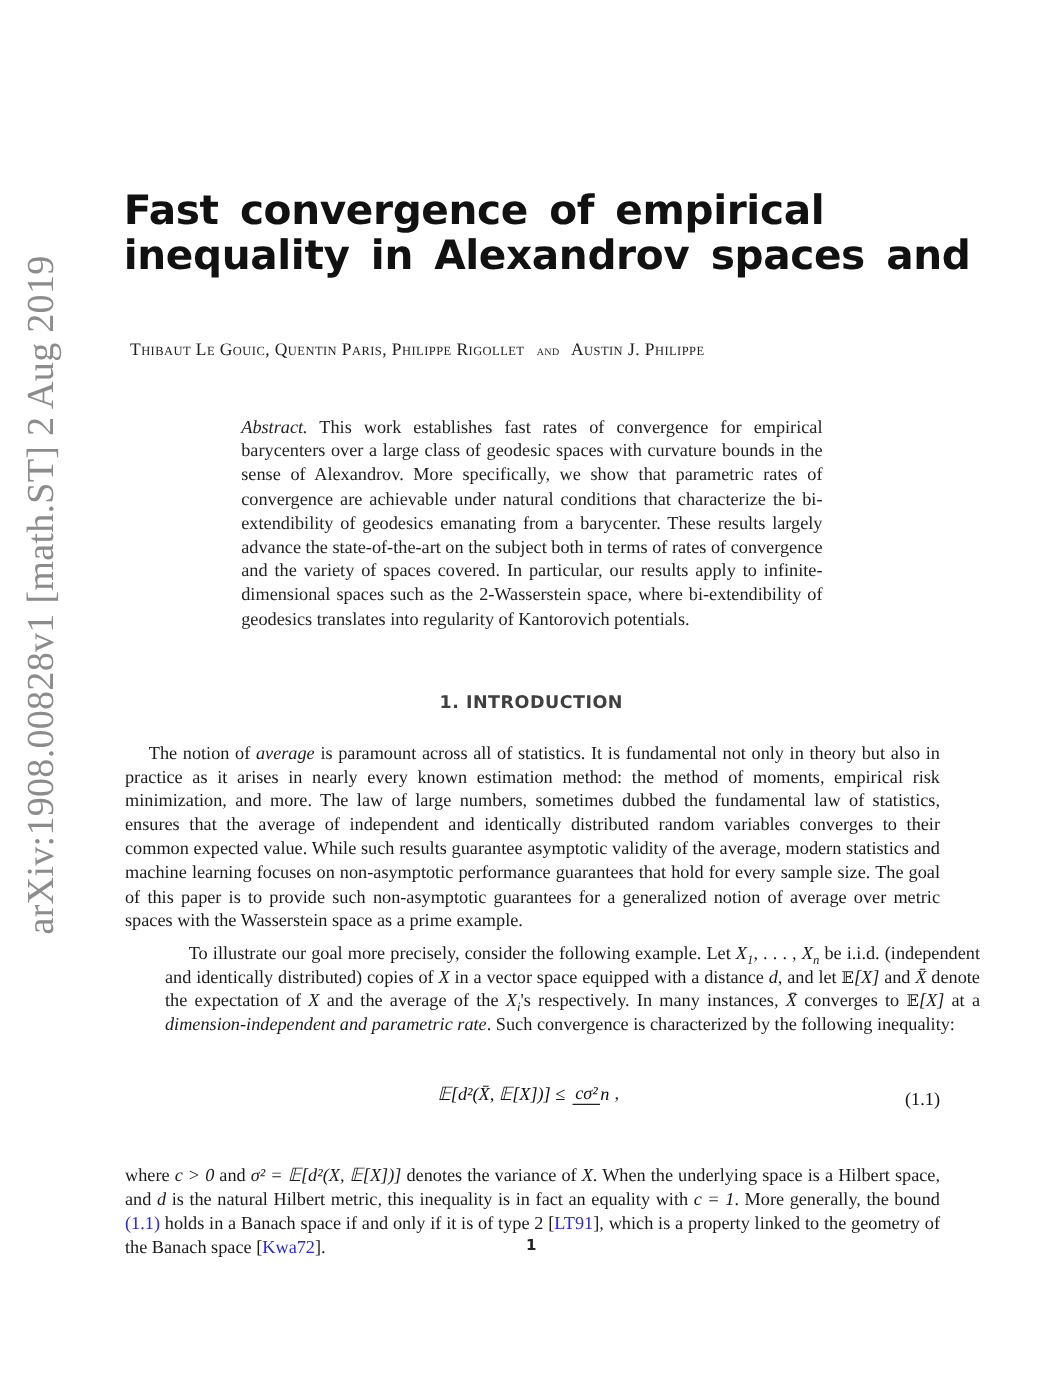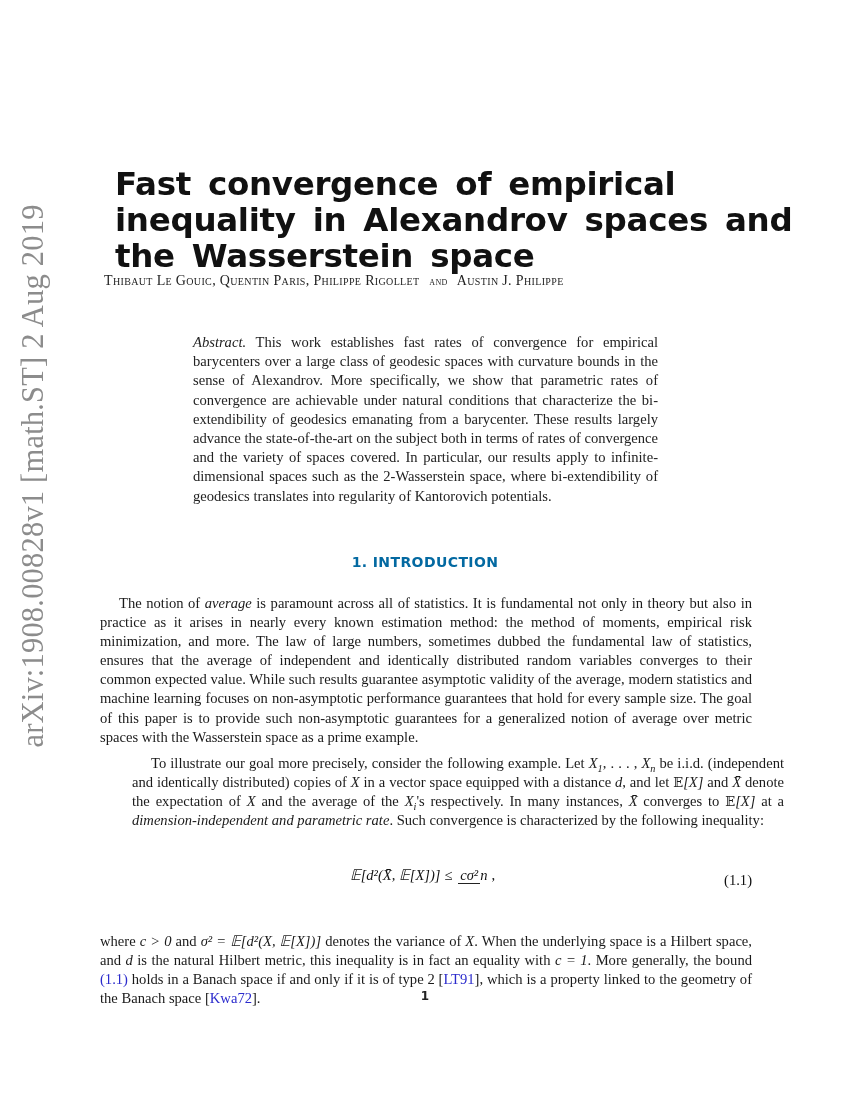--- a/index.html
+++ b/index.html
@@ -13,37 +13,37 @@
   .sidebar-text {
     position:absolute; left:50%; top:50%;
     transform:translate(-50%,-50%) rotate(-90deg);
     white-space:nowrap; font-size:30.5px; color:#8c8c8c; letter-spacing:0.2px;
     font-family:"Liberation Serif","DejaVu Serif",serif;
   }
   .title {
     position:absolute; left:99px; top:150px; width:640px;
     font-family:"DejaVu Sans","Liberation Sans",sans-serif; font-weight:bold;
     font-size:32.5px; line-height:36px; color:#111; word-spacing:6px; letter-spacing:-0.3px;
-    margin:16px;
+    margin:0;
   }
   .title span { display:block; white-space:nowrap; }
   .authors {
     position:absolute; left:104px; top:273px; width:620px; white-space:nowrap;
     font-size:14px; font-variant:small-caps; letter-spacing:0.35px; color:#222;
   }
   .authors .and { font-size:12px; margin:0 6px; }
   .abstract {
     position:absolute; left:193px; top:333px; width:465px;
     font-size:14.6px; line-height:19.2px; text-align:justify; color:#222;
   }
   .abstract .label { font-style:italic; }
   .section-heading {
     position:absolute; left:0; width:850px; top:554px; text-align:center;
     font-family:"DejaVu Sans","Liberation Sans",sans-serif; font-weight:bold;
-    font-size:14px; letter-spacing:0.4px; color:#0369a1; margin:0;
+    font-size:14px; letter-spacing:0.4px; color:#404040; margin:0;
   }
   .body {
     position:absolute; left:100px; width:652px;
     font-size:14.6px; line-height:19.1px; text-align:justify; color:#1a1a1a;
   }
   .body p { margin:0; text-indent:19px; }
   .p1 { top:582px;margin-top:12px; }
   .p2 { top:754px;margin-left:32px; }
   .p3 { top:932px; }
   .p3 p { text-indent:0; }
@@ -70,21 +70,20 @@
 </head>
 <body>
 
 <div class="sidebar">
   <div class="sidebar-text">arXiv:1908.00828v1  [math.ST]  2 Aug 2019</div>
 </div>
 
 <h1 class="title">
   <span>Fast convergence of empirical</span>
   <span>inequality in Alexandrov spaces and</span>
-  <span>the Wasserstein space</span>
 </h1>
 
 <div class="authors">
   <span>Thibaut Le Gouic, Quentin Paris, Philippe Rigollet</span>
   <span class="and">and</span>
   <span>Austin J. Philippe</span>
 </div>
 
 <div class="abstract">
   <span class="label">Abstract.</span>

